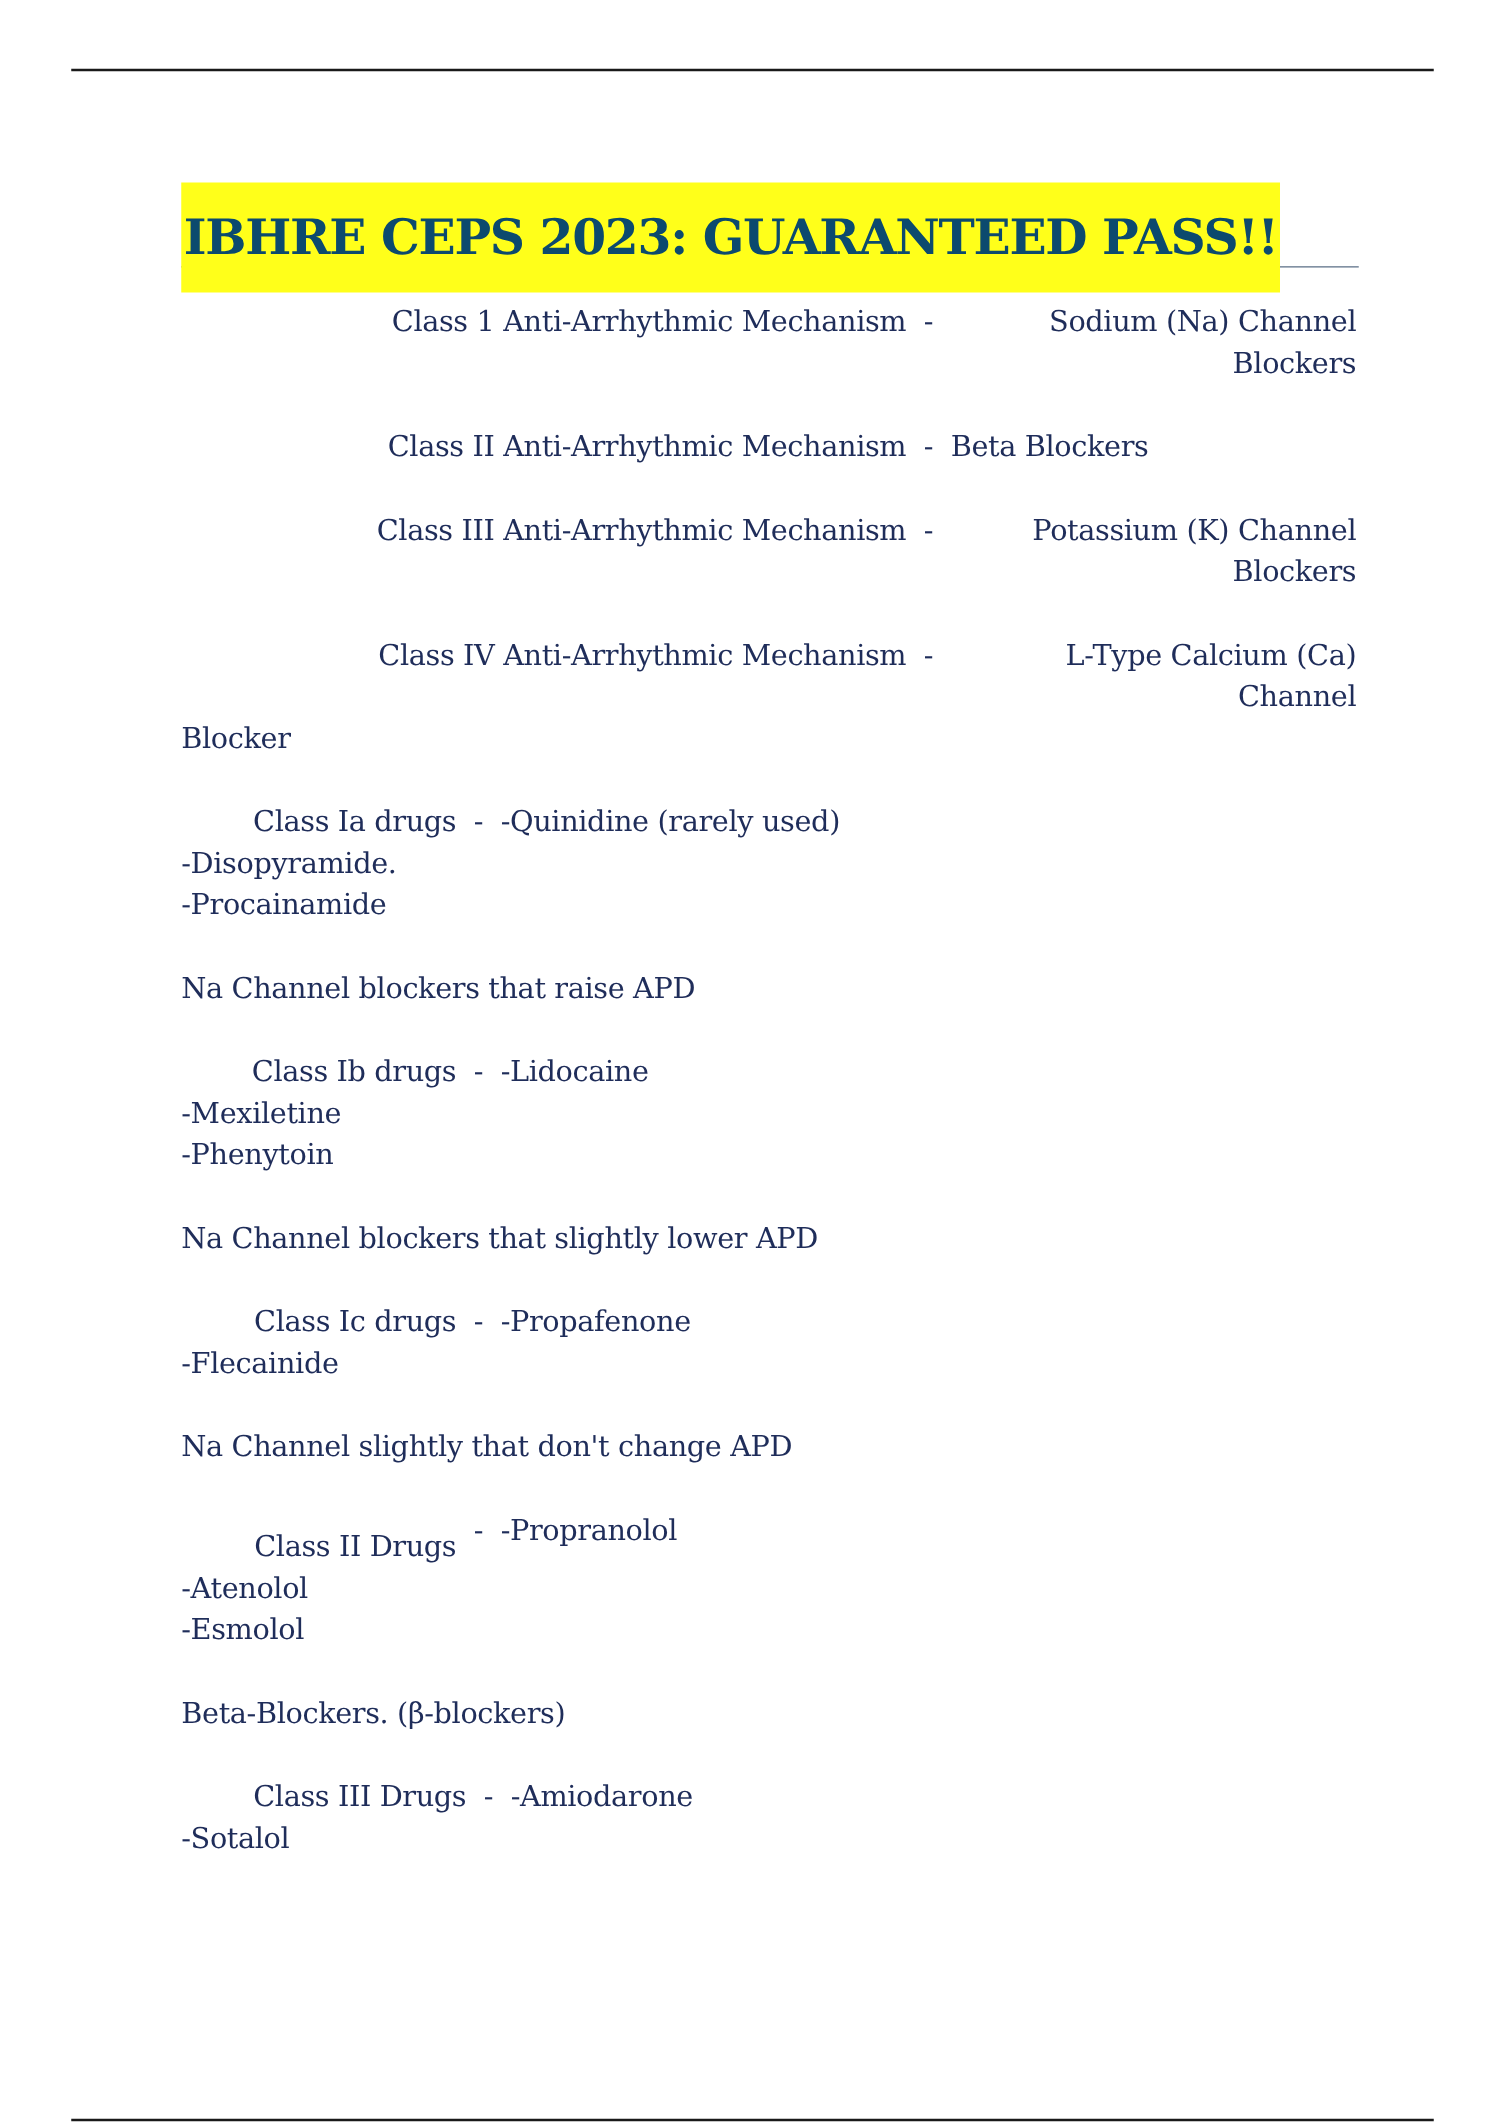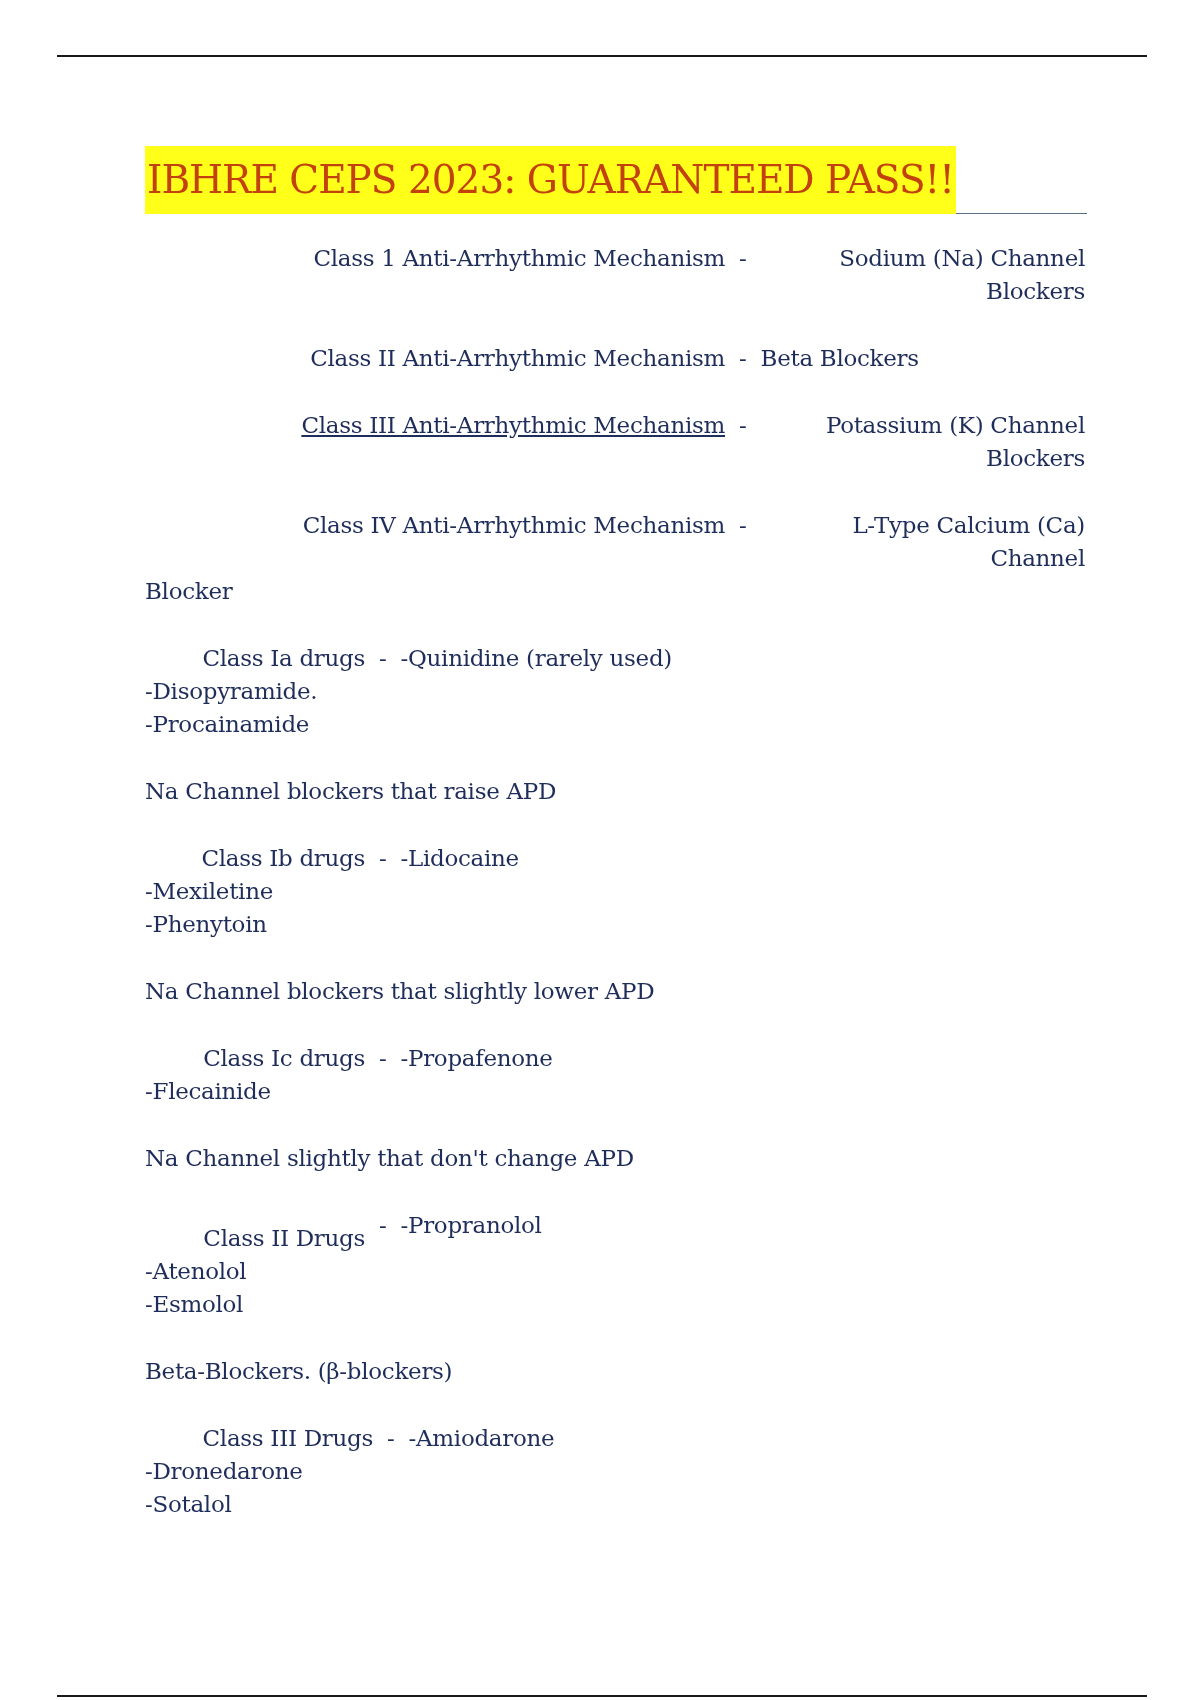--- a/index.html
+++ b/index.html
@@ -9,24 +9,24 @@
     .content {
       position: absolute; left: 145px; top: 146px; width: 940px;
       font-family: "DejaVu Serif", "Liberation Serif", serif;
       color: #1f2d5a;
       font-size: 23px;
       line-height: 33px;
       letter-spacing: -0.3px;
     }
     .title-wrap { position: relative; height: 67px; border-bottom: 1.5px solid #5a6e85; width: 942px; margin-bottom: 28px; }
     .title {
-      display: inline-block; background: #ffff1a; color: #c2410c;
+      display: inline-block; background: #ffff1a; color: #0c4a6e;
       font-family: "DejaVu Serif", "Liberation Serif", serif;
-      font-weight: normal; font-size: 39px; line-height: 56px;
-      padding: 6px 2px; letter-spacing: -1px;
+      font-weight: bold; font-size: 39px; line-height: 56px;
+      padding: 16px 2px; letter-spacing: -1px;
     }
     .entry { margin-bottom: 34px; }
     .row { display: flex; text-align: right; }
     .term { white-space: pre; }
     .sep { white-space: pre; }
     .line { white-space: pre; }
   </style>
 </head>
 <body>
 
@@ -47,21 +47,21 @@
       </div>
       <div class="entry">
         <div class="row">
           <span class="term" style="min-width: 580px;">Class II Anti-Arrhythmic Mechanism</span>
           <span class="sep">  -  </span>
           <span class="def">Beta Blockers</span>
         </div>
       </div>
       <div class="entry">
         <div class="row">
-          <span class="term" style="min-width: 580px; text-decoration: underline;">Class III Anti-Arrhythmic Mechanism</span>
+          <span class="term" style="min-width: 580px;">Class III Anti-Arrhythmic Mechanism</span>
           <span class="sep">  -  </span>
           <span class="def">Potassium (K) Channel Blockers</span>
         </div>
       </div>
       <div class="entry">
         <div class="row">
           <span class="term" style="min-width: 580px;">Class IV Anti-Arrhythmic Mechanism</span>
           <span class="sep">  -  </span>
           <span class="def">L-Type Calcium (Ca) Channel</span>
         </div>
@@ -121,19 +121,18 @@
         <div class="row">
           <span class="term">Beta-Blockers. (β-blockers)</span>
         </div>
       </div>
       <div class="entry">
         <div class="row">
           <span class="term" style="min-width: 228px;">Class III Drugs</span>
           <span class="sep">  -  </span>
           <span class="def">-Amiodarone</span>
         </div>
-        <div class="line">-Dronedarone</div>
         <div class="line">-Sotalol</div>
       </div>
     </div>
 </div>
 
 <div class="rule-bottom"></div>
 
 </body></html>

